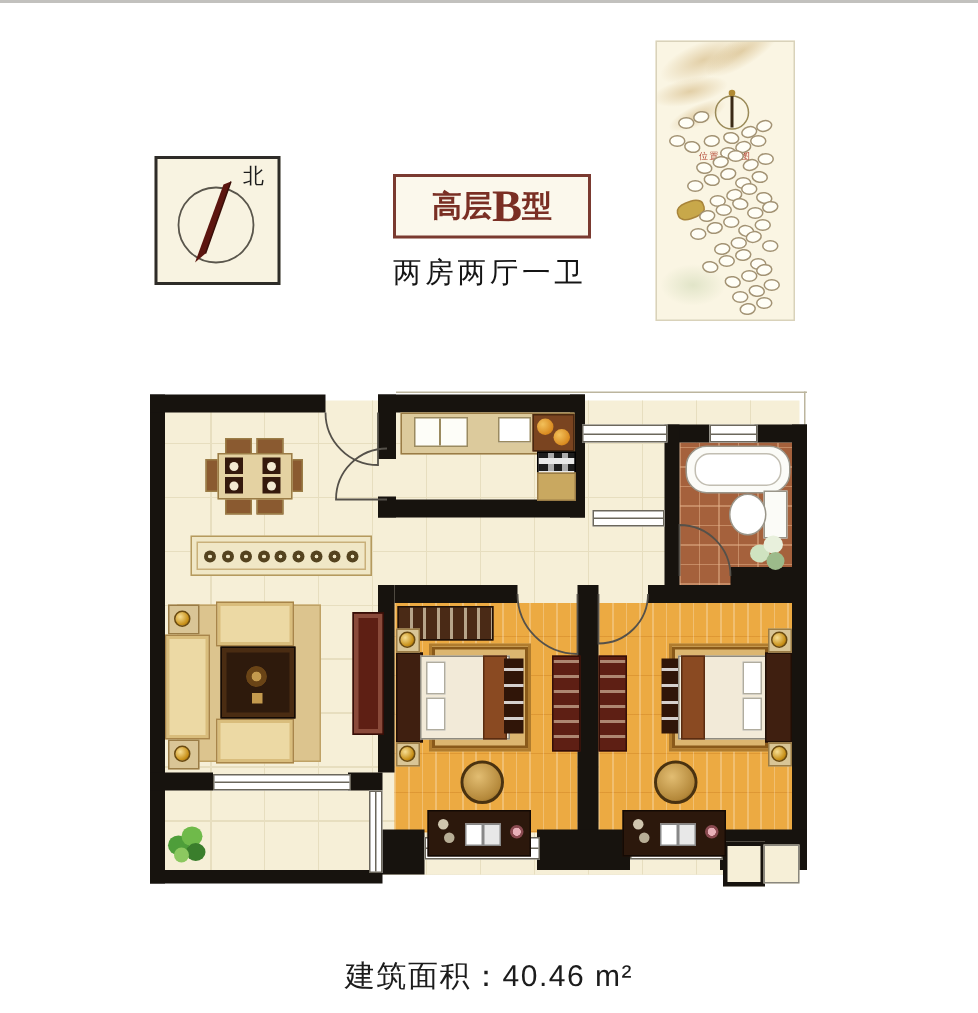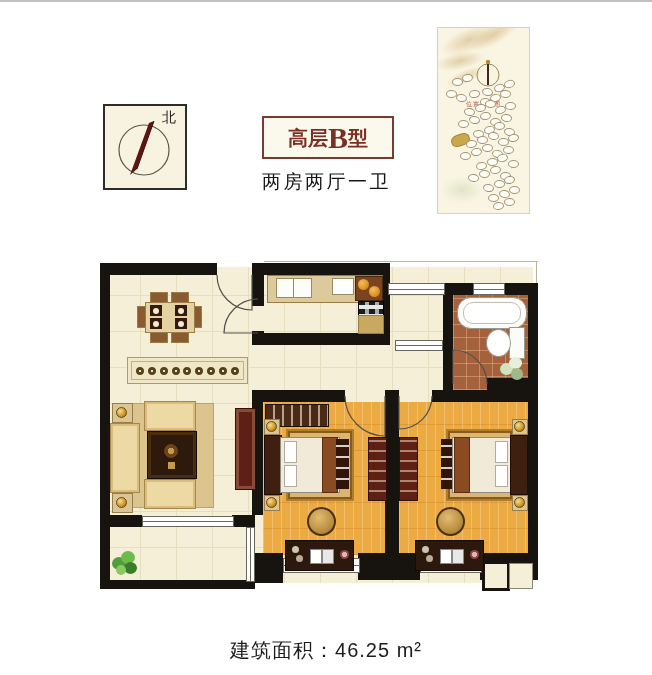--- a/index.html
+++ b/index.html
@@ -289,14 +289,14 @@
     <div class="pouf" style="left:336px;top:254px;width:25px;height:25px;"></div>
     <div class="furn" style="left:315px;top:287px;width:67px;height:29px;background:#2c180c;border:1px solid #140a04;z-index:7;">
       <span class="abs" style="left:24px;top:8px;width:10px;height:13px;background:#ffffff;border:1px solid #888;"></span>
       <span class="abs" style="left:36px;top:8px;width:10px;height:13px;background:#e8e8e8;border:1px solid #888;"></span>
       <span class="abs" style="left:54px;top:9px;width:9px;height:9px;border-radius:50%;background:radial-gradient(circle,#e8b0b8 0 40%,#8a4a50 45% 80%,transparent 82%);"></span>
       <span class="abs" style="left:6px;top:5px;width:7px;height:7px;border-radius:50%;background:#cfc5ae;"></span>
       <span class="abs" style="left:10px;top:14px;width:7px;height:7px;border-radius:50%;background:#b8ae96;"></span>
     </div>
   </div>
 
-  <div class="abs" style="left:0;top:637px;width:652px;text-align:center;font-size:20px;letter-spacing:1px;color:#1c1c1c;font-weight:500;">建筑面积：46.25 m²</div>
+  <div class="abs" style="left:0;top:637px;width:652px;text-align:center;font-size:20px;letter-spacing:1px;color:#1c1c1c;font-weight:500;">建筑面积：40.46 m²</div>
 </div>
 
 </body></html>

